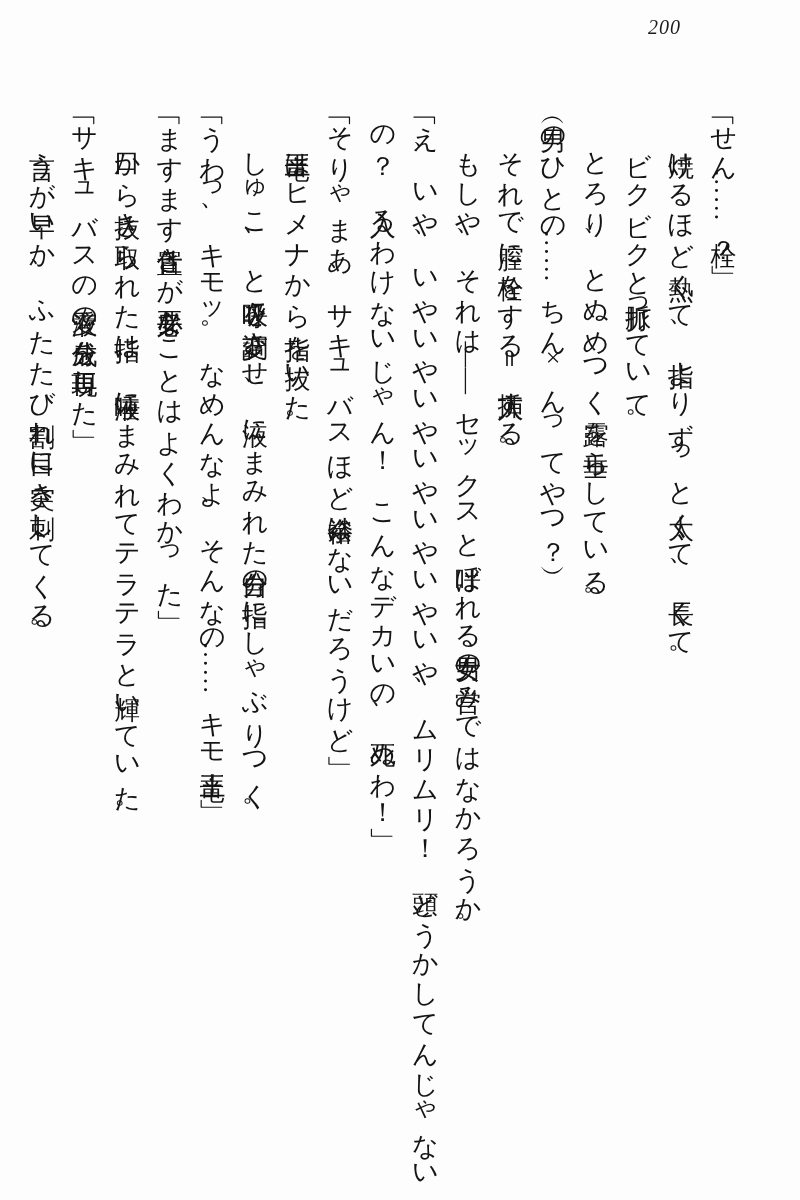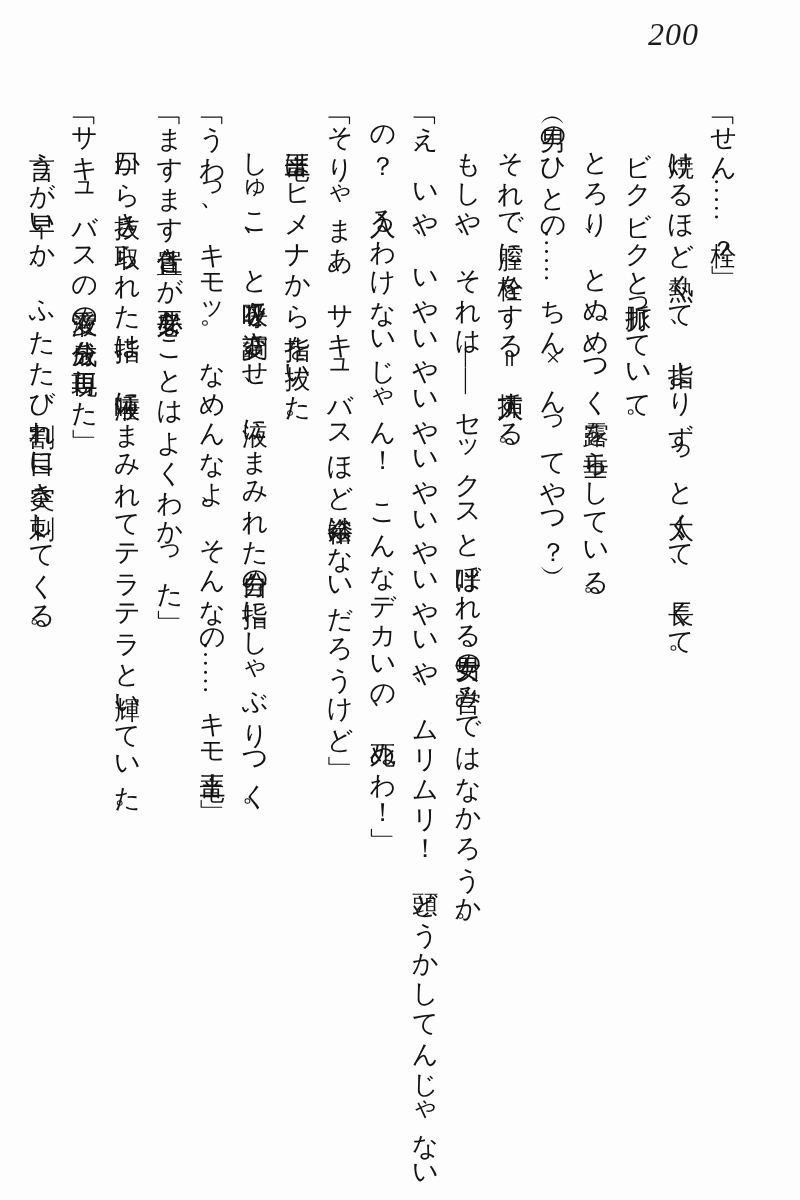--- a/index.html
+++ b/index.html
@@ -16,21 +16,21 @@
   }
   .page {
     position: absolute;
     inset: 0;
   }
   .page-number {
     position: absolute;
     top: 16px;
     left: 648px;
     font-style: italic;
-    font-size: 32px;
+    font-size: 20px;
     letter-spacing: 1px;
     color: #1c1c1c;
   }
   .text-area {
     position: absolute;
     top: 108px;
     right: 56px;
     height: 1034px;
     writing-mode: vertical-rl;
     -webkit-writing-mode: vertical-rl;

